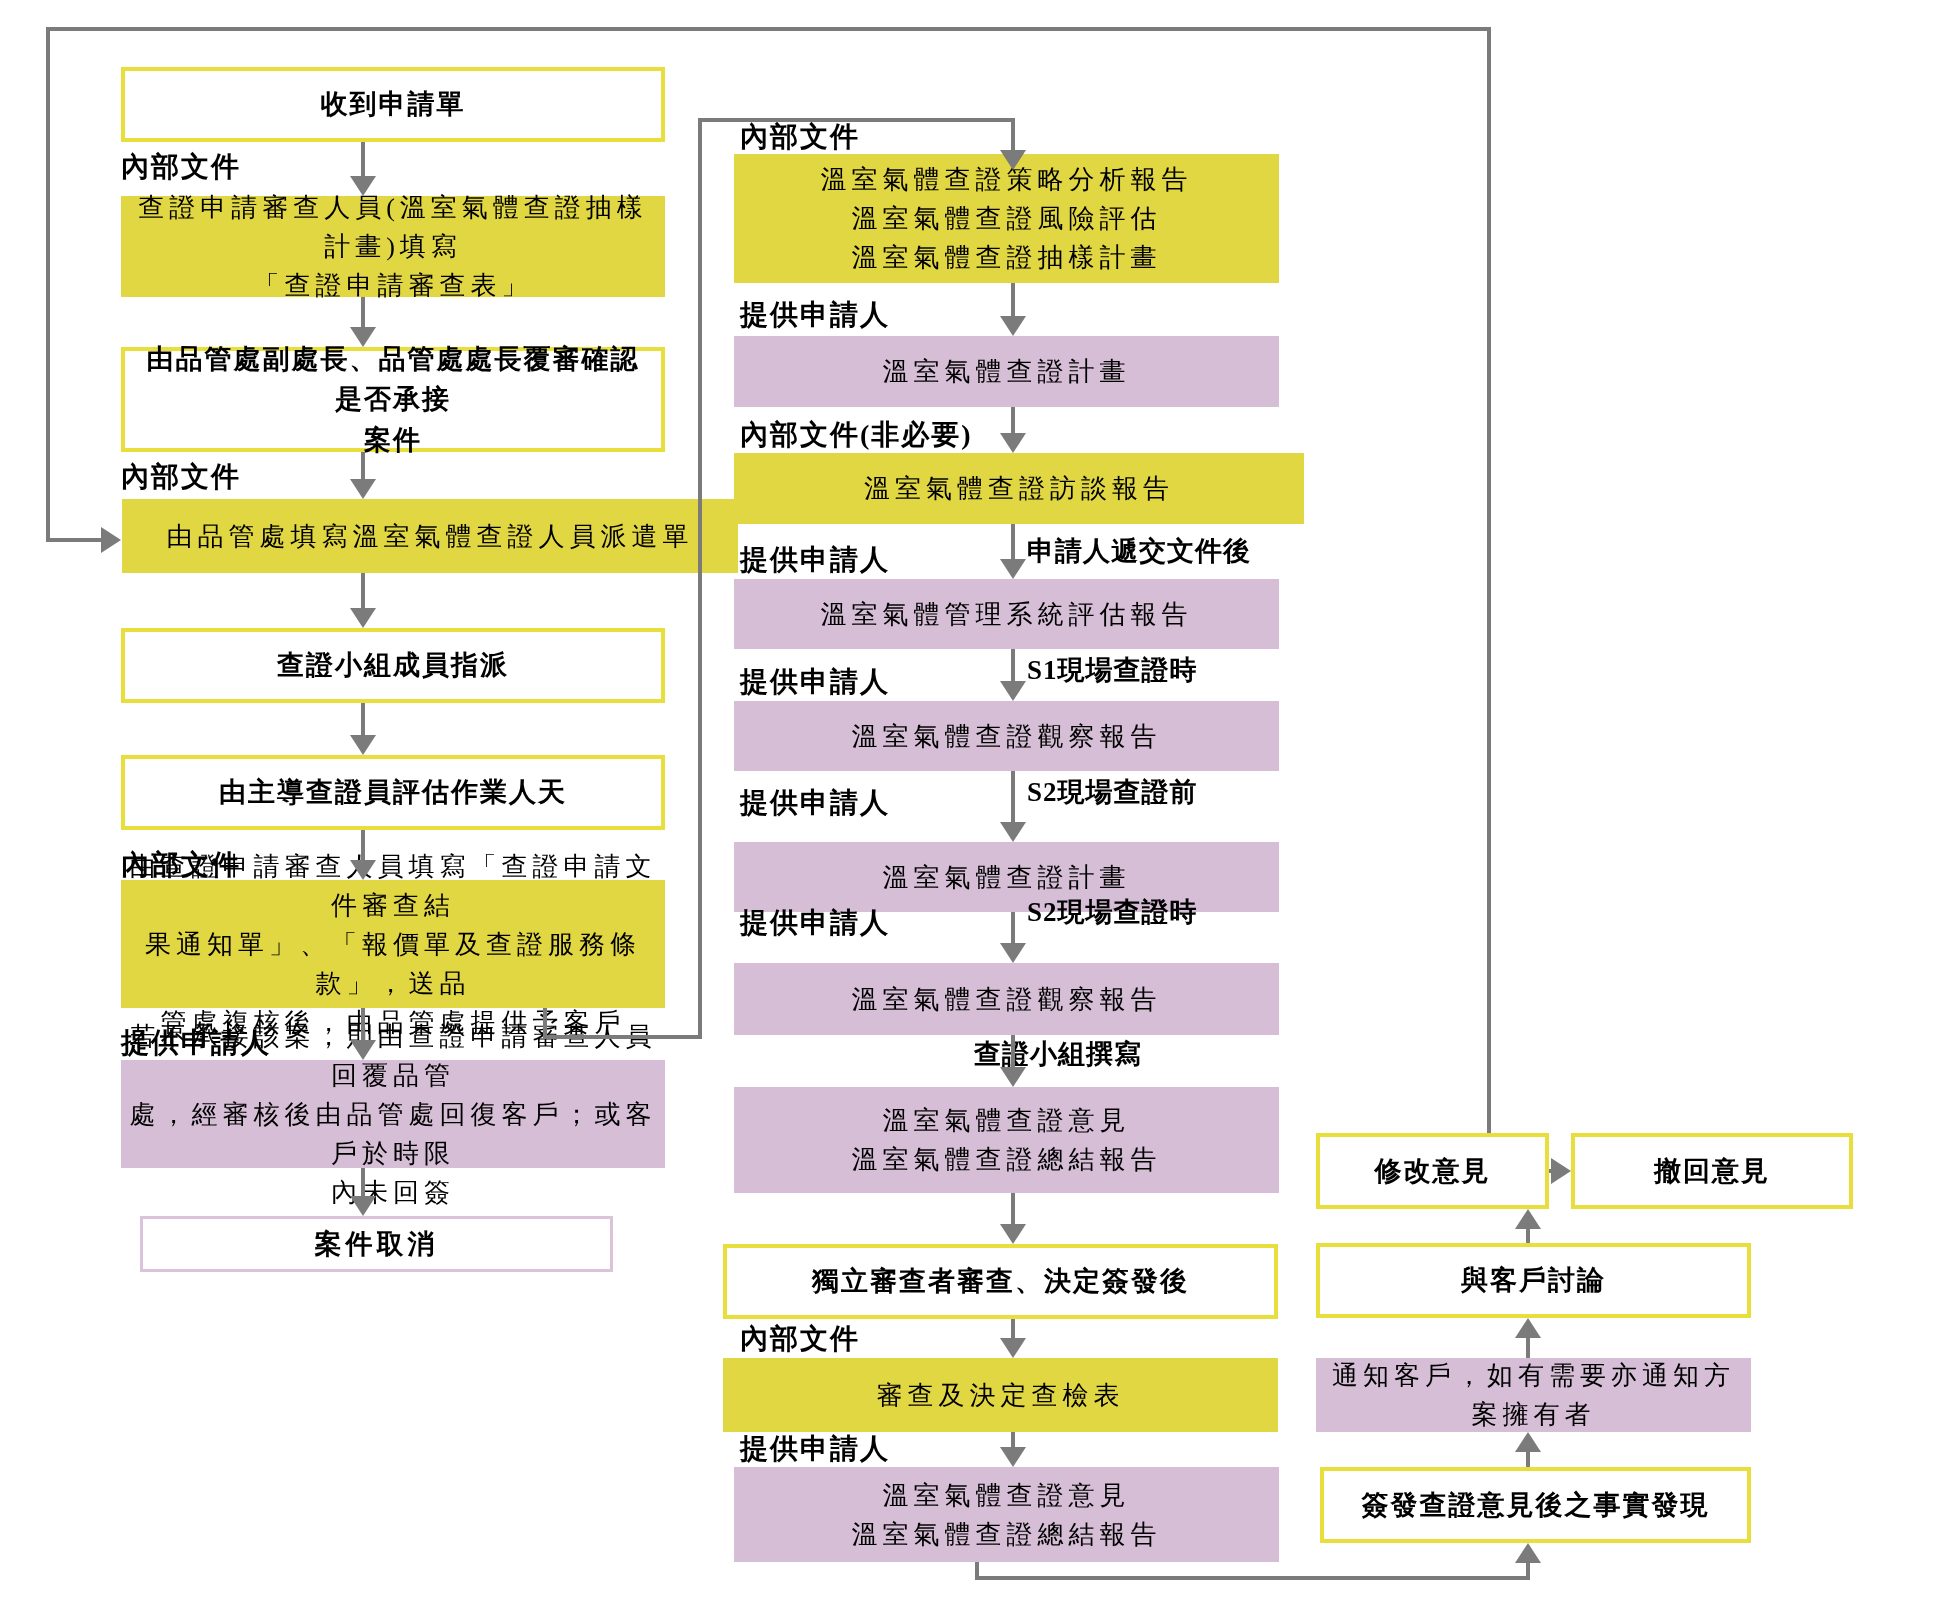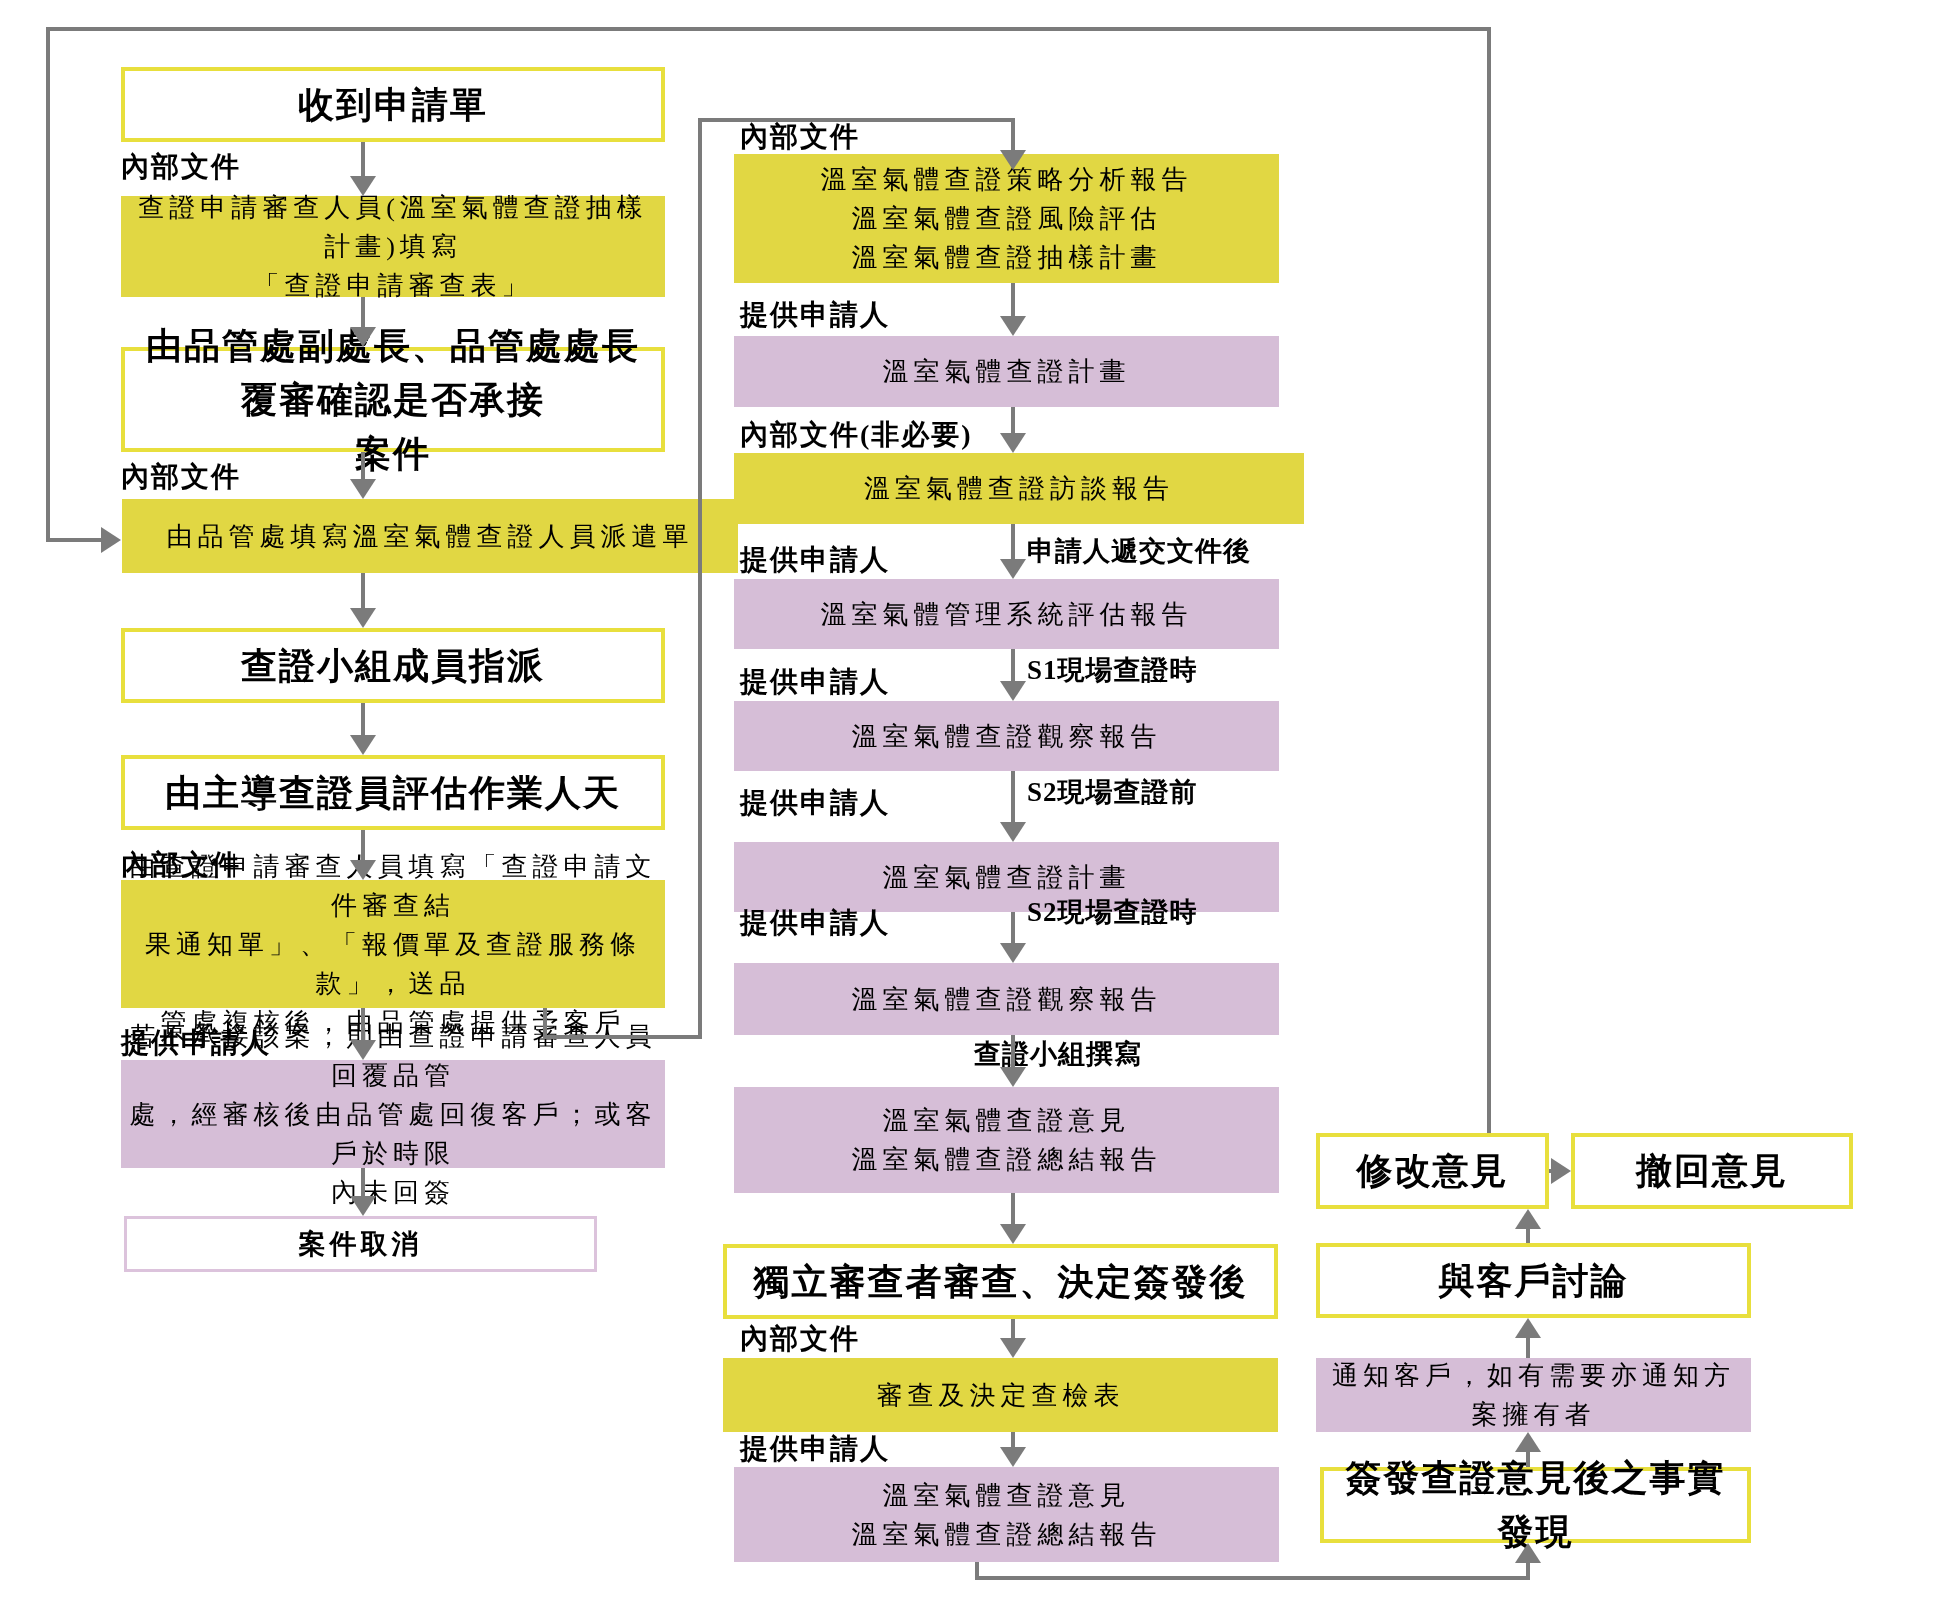--- a/index.html
+++ b/index.html
@@ -8,22 +8,22 @@
     font-family:"Liberation Serif","DejaVu Serif",serif;color:#000;
     --yellow:#e1d743;--purple:#d6bed7;--yellow-border:#e8df3d;--pink-border:#dcc3dc;--line:#7b7b7b;
   }
   .node{
     position:absolute;display:flex;align-items:center;justify-content:center;
     text-align:center;font-size:26px;line-height:1.5;white-space:pre-line;
     box-sizing:border-box;padding:2px 8px;letter-spacing:5px;
   }
   .node.internal-doc{background:var(--yellow);}
   .node.applicant-doc{background:var(--purple);}
-  .node.process{background:#fff;border:4px solid var(--yellow-border);font-weight:bold;font-size:36px;letter-spacing:2px;}
-  .node.cancel{background:#fff;border:3px solid var(--pink-border);font-weight:bold;font-size:27px;letter-spacing:4px;}
+  .node.process{background:#fff;border:4px solid var(--yellow-border);font-weight:bold;font-size:27px;letter-spacing:2px;}
+  .node.cancel{background:#fff;border:3px solid var(--pink-border);font-weight:bold;font-size:27px;letter-spacing:4px;margin-left:16px;}
   .cat-label{position:absolute;font-weight:bold;font-size:28px;letter-spacing:2px;white-space:nowrap;}
   .arrow-label{position:absolute;font-weight:bold;font-size:27px;letter-spacing:1px;white-space:nowrap;}
   .seg{position:absolute;background:var(--line);}
   .head{position:absolute;width:0;height:0;}
   .head.down{border-left:13px solid transparent;border-right:13px solid transparent;border-top:20px solid var(--line);}
   .head.up{border-left:13px solid transparent;border-right:13px solid transparent;border-bottom:20px solid var(--line);}
   .head.right{border-top:13px solid transparent;border-bottom:13px solid transparent;border-left:20px solid var(--line);}
 </style>
 </head>
 <body>

